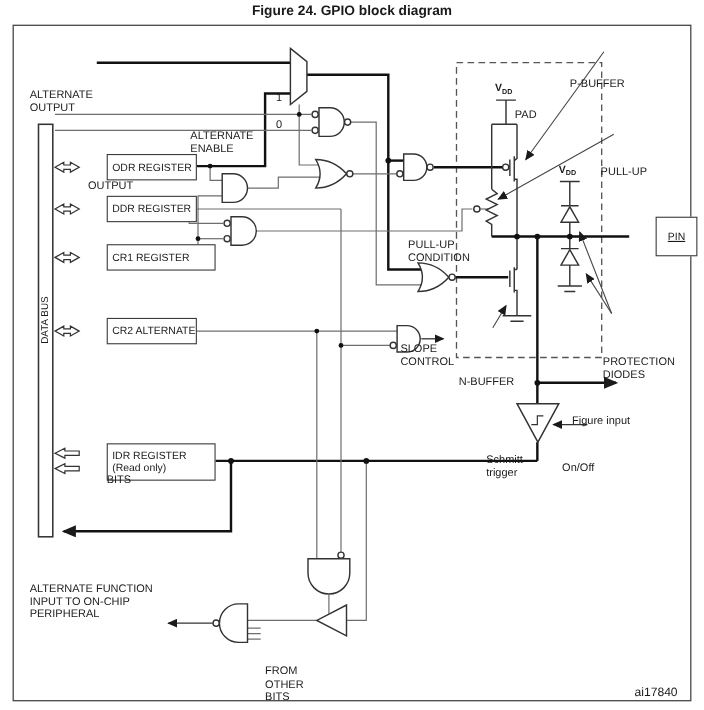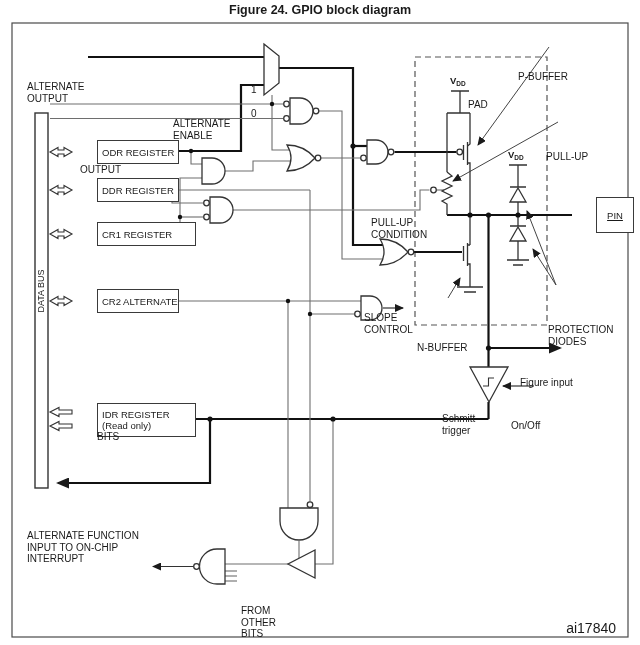--- a/index.html
+++ b/index.html
@@ -10,21 +10,21 @@
          font-size:12.5px;font-weight:bold;}
   .lbl{position:absolute;font-size:10px;line-height:11.5px;white-space:pre-line;margin-top:40px;}
   .reg{position:absolute;border:1.4px solid #3a3a3a;background:#fff;
        display:flex;align-items:center;padding-left:4px;font-size:9.5px;
        line-height:11px;white-space:pre-line;box-sizing:border-box;margin-left:24px;}
   .pin{justify-content:center;padding-left:0;text-decoration:underline;}
   .vdd{position:absolute;font-weight:bold;font-size:9.5px;}
   .vdd .sub{font-size:6.5px;vertical-align:-2px;font-weight:bold;}
   .databus-label{position:absolute;left:41px;top:291px;transform:translate(-50%,-50%) rotate(-90deg);
        font-size:9px;white-space:nowrap;}
-  .ref{position:absolute;right:24px;bottom:9px;font-size:14px;}
+  .ref{position:absolute;right:24px;bottom:9px;font-size:11px;}
 </style>
 </head>
 <body>
 
 <div class="stage">
 
   <div class="title">Figure 24. GPIO block diagram</div>
 
   <svg class="wires" width="640" height="645" viewBox="0 0 640 645">
     <defs>
@@ -218,21 +218,21 @@
 CONTROL</div>
   <div class="lbl" style="left:417px;top:302px">N-BUFFER</div>
   <div class="lbl" style="left:548px;top:284px">PROTECTION
 DIODES</div>
   <div class="lbl" style="left:520px;top:337px">Figure input</div>
   <div class="lbl" style="left:442px;top:373px">Schmitt
 trigger</div>
   <div class="lbl" style="left:511px;top:380px">On/Off</div>
   <div class="lbl" style="left:27px;top:490px">ALTERNATE FUNCTION
 INPUT TO ON-CHIP
-INTERRUPT</div>
+PERIPHERAL</div>
   <div class="lbl" style="left:241px;top:565px">FROM
 OTHER
 BITS</div>
 
   <div class="vdd" style="left:450px;top:75px"><span>V</span><span class="sub">DD</span></div>
   <div class="vdd" style="left:508px;top:149px"><span>V</span><span class="sub">DD</span></div>
 
   <div class="ref">ai17840</div>
 </div>
 

